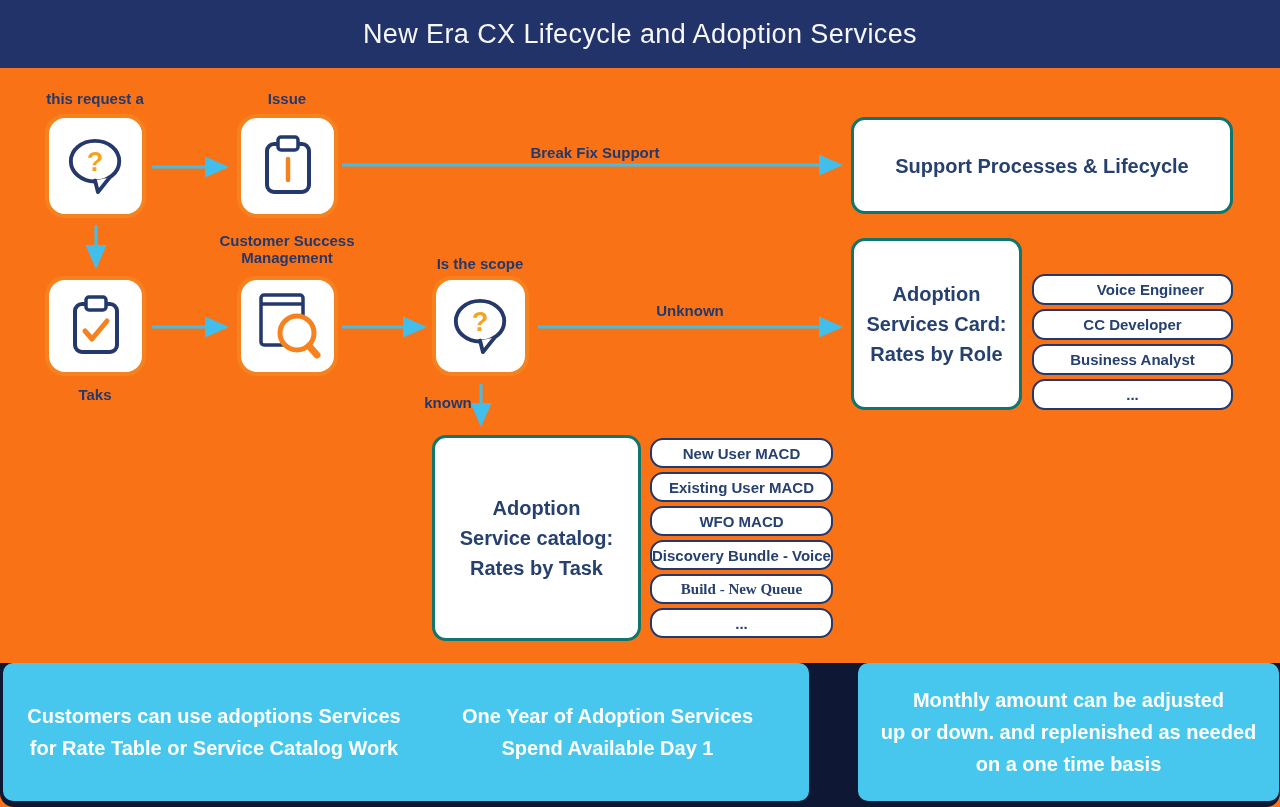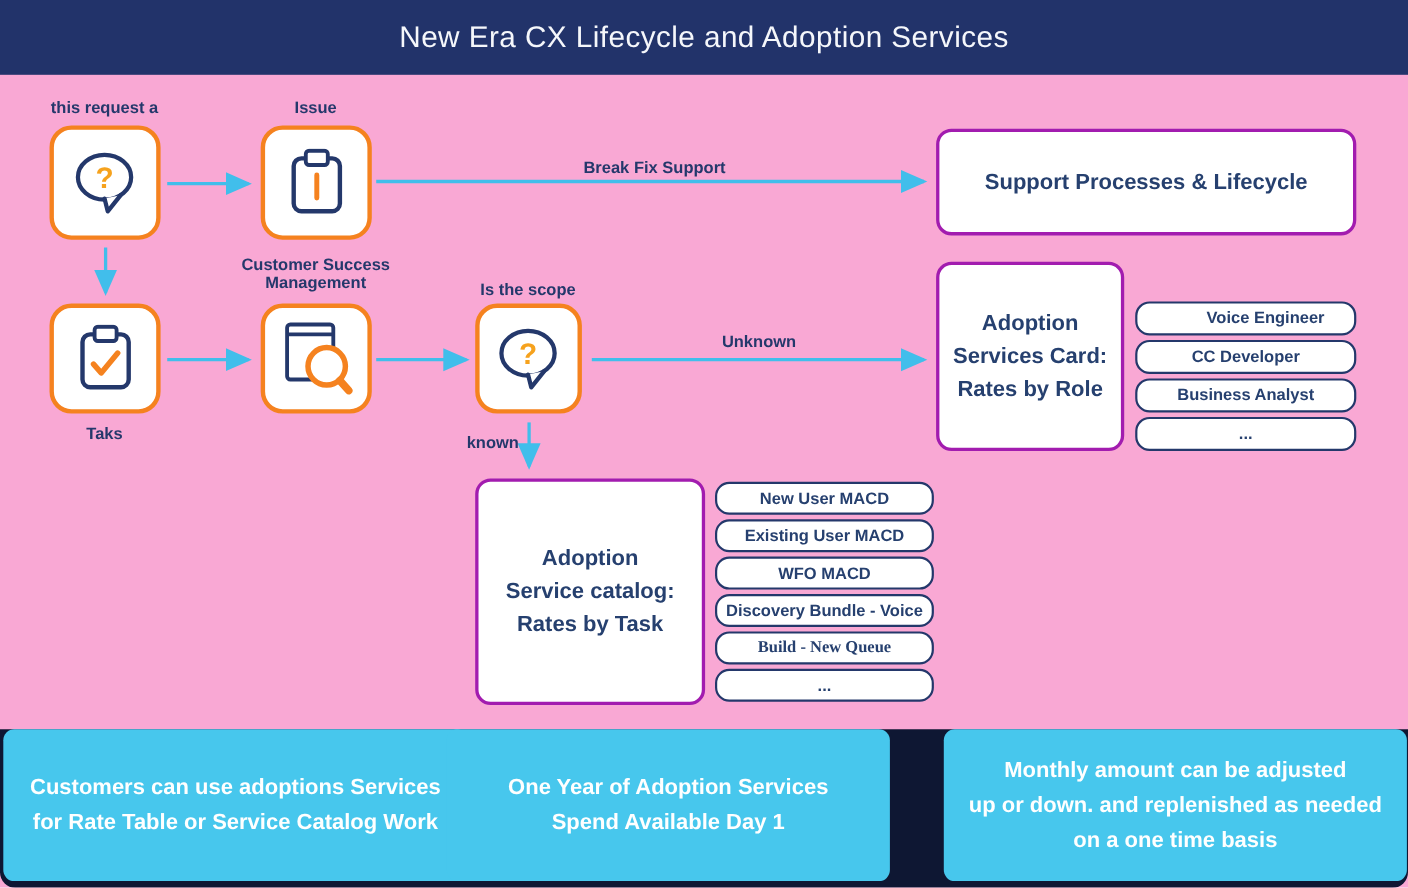--- a/index.html
+++ b/index.html
@@ -1,19 +1,19 @@
 <!DOCTYPE html>
 <html><head>
 <meta charset="utf-8">
 <style>
   * { margin:0; padding:0; box-sizing:border-box; }
   html,body { background:#ffffff; }
   .canvas {
     position:relative; width:1280px; height:807px; overflow:hidden;
-    background:#f9a8d4;
+    background:#f97316;
     font-family:"Liberation Sans","DejaVu Sans",sans-serif;
   }
   
   .header {
     position:absolute; left:0; top:0; width:1280px; height:68px;
     background:#22336A; display:flex; align-items:center; justify-content:center;
   }
   .header h1 {
     color:#F5F7FB; font-size:27px; font-weight:400; letter-spacing:0.4px;
   }
@@ -26,33 +26,33 @@
     border:4px solid #F5821F; border-radius:20px; background:#fff;
     display:flex; align-items:center; justify-content:center;
   }
   
   .node-label {
     position:absolute; color:#24386B; font-weight:700; font-size:15px;
     text-align:center; white-space:pre-line; line-height:1.15;
   }
   
   .big-box {
-    position:absolute; border:3px solid #a21caf; border-radius:14px; background:#fff;
+    position:absolute; border:3px solid #0f766e; border-radius:14px; background:#fff;
     display:flex; align-items:center; justify-content:center;
     color:#26406F; font-weight:700; font-size:20px; text-align:center;
     white-space:pre-line; line-height:1.5;
   }
   
   .pill {
     position:absolute; border:2.5px solid #24386B; border-radius:13px; background:#fff;
     display:flex; align-items:center; justify-content:center;
     color:#26406F; font-weight:700; font-size:15px;
   }
   .pill-role { left:1032px; width:201px; height:31px; }
-  .pill-task { left:650px;  width:199px; height:30px; }
+  .pill-task { left:650px;  width:183px; height:30px; }
   
   .footer-band {
     position:absolute; left:0; top:663px; width:1280px; height:144px;
     background:#0E1733; border-radius:0 0 14px 14px;
   }
   .note-box {
     position:absolute; top:663px; height:138px; border-radius:10px;
     background:#47C7ED; color:#ffffff; font-weight:700; font-size:20px;
     display:flex; align-items:center; justify-content:center;
     text-align:center; white-space:pre-line; line-height:1.6;

